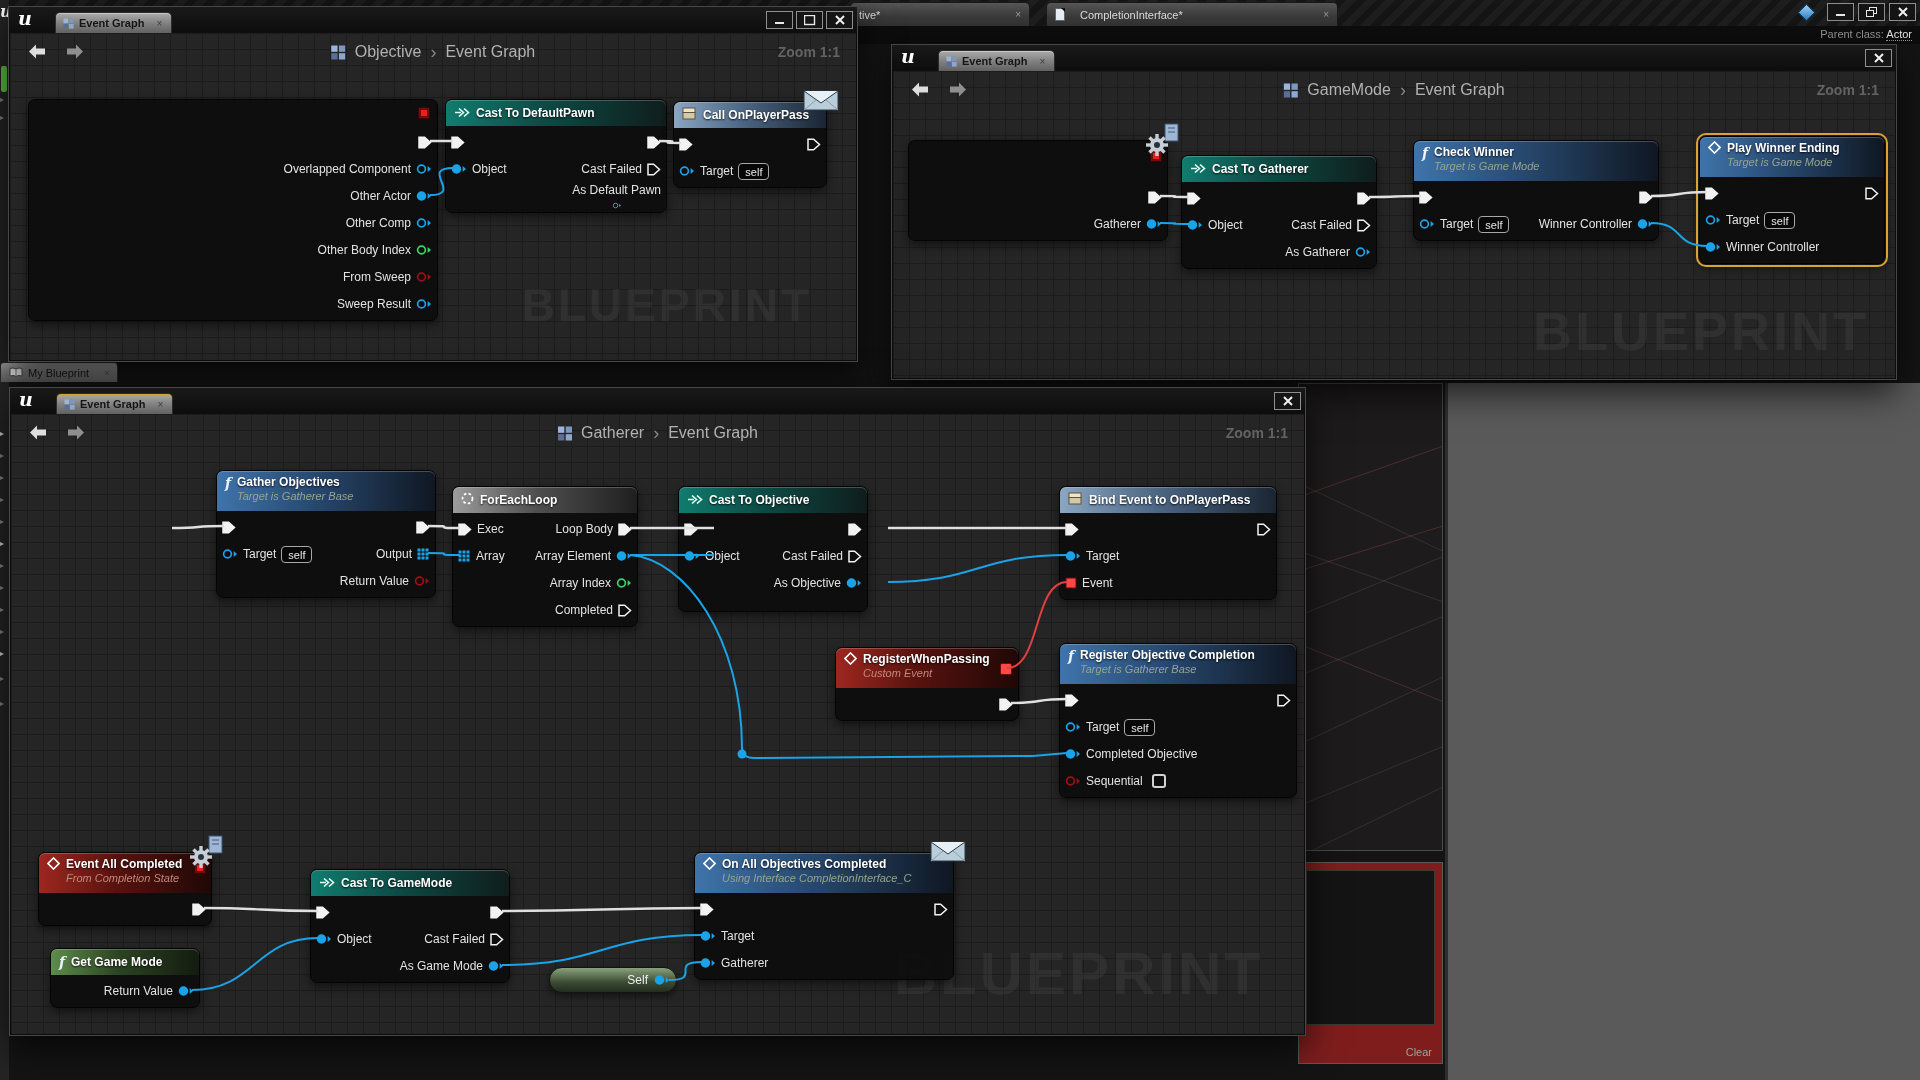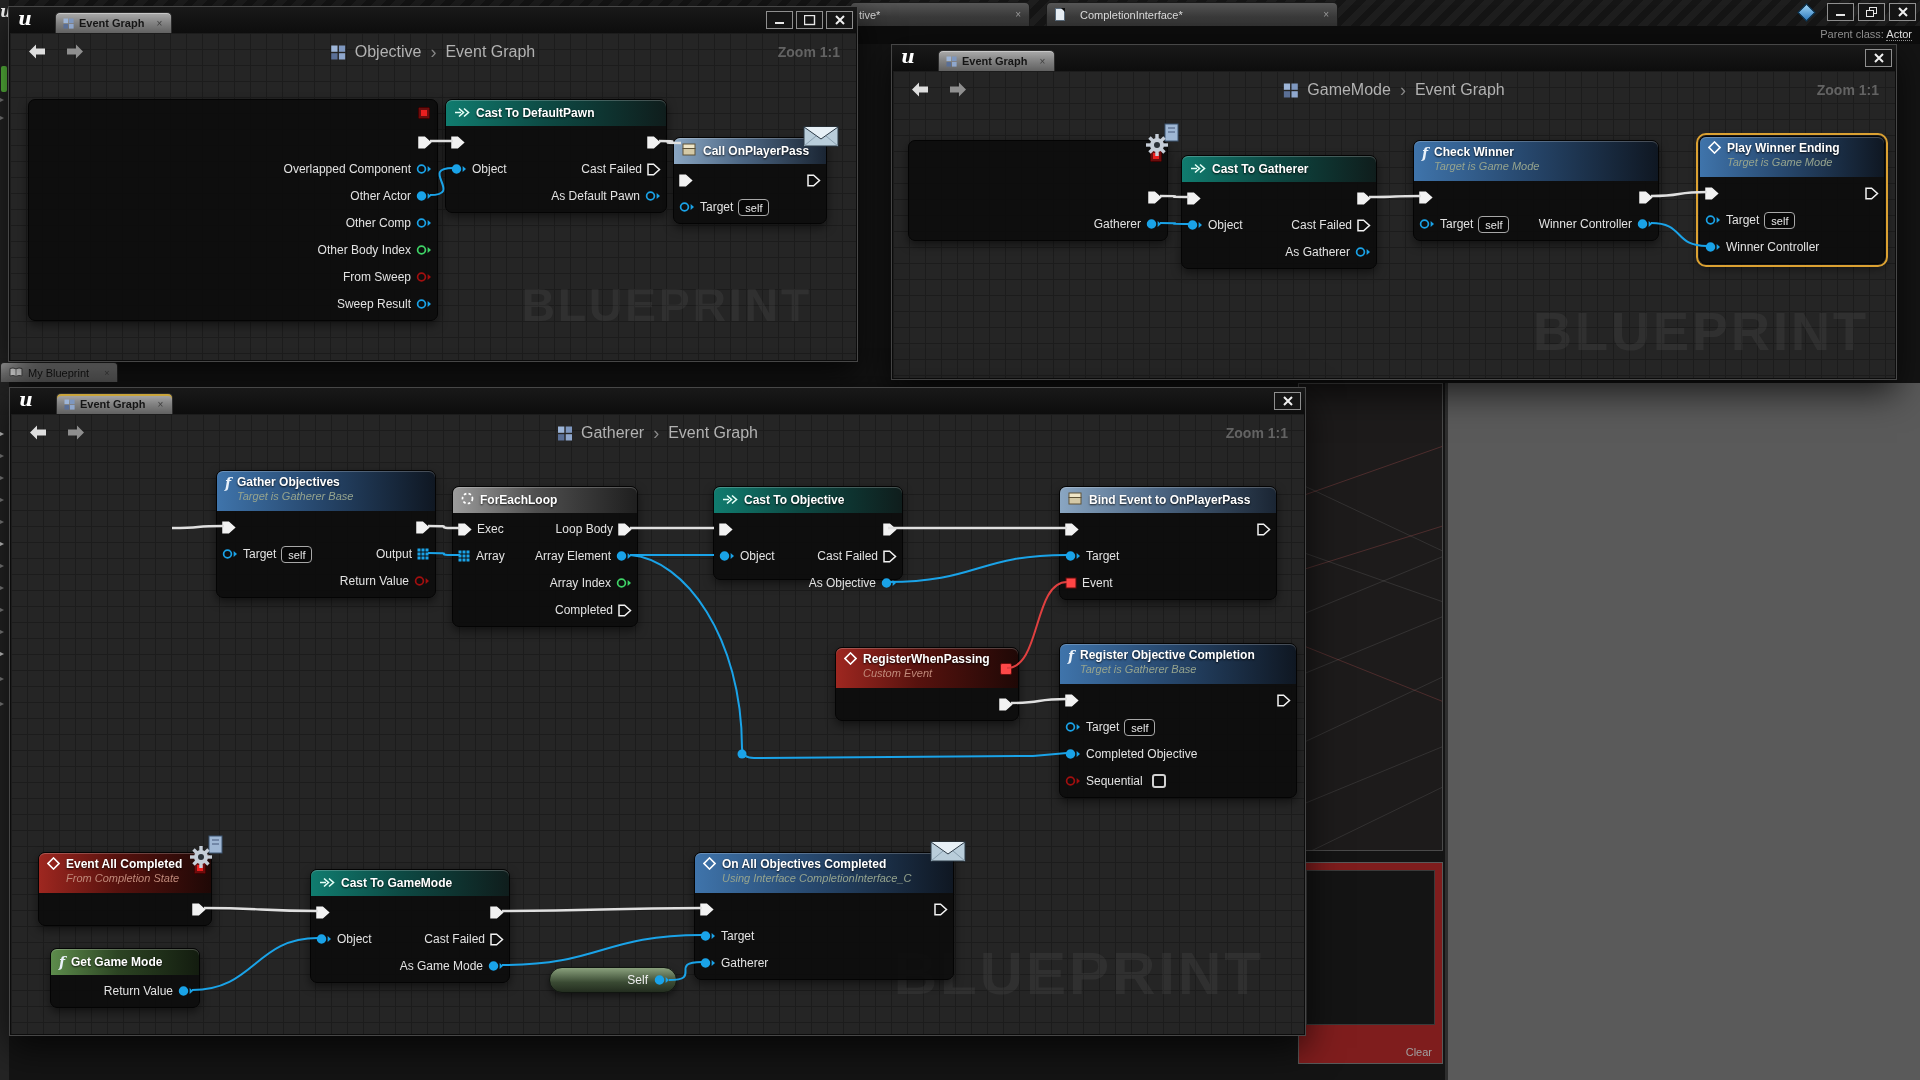--- a/index.html
+++ b/index.html
@@ -341,29 +341,29 @@
           <svg width="14" height="13" viewBox="0 0 14 13">
             <path d="M1 1.2 h5.6 l5.9 5.3 -5.9 5.3 H1 z" fill="#f2f2f2" stroke="#f2f2f2" stroke-width="1.5"></path>
           </svg>
         </div>
         <div class="pin R" style="top: 56px;">
           <span>Cast Failed</span>
           <svg width="14" height="13" viewBox="0 0 14 13">
             <path d="M1 1.2 h5.6 l5.9 5.3 -5.9 5.3 H1 z" fill="none" stroke="#f2f2f2" stroke-width="1.5"></path>
           </svg>
         </div>
-        <div class="pin R" style="top: 83px;">
+        <div class="pin R" style="top: 83px; flex-direction: column;">
           <span>As Default Pawn</span>
           <svg width="16" height="12" viewBox="0 0 16 12">
             <circle cx="5.5" cy="6" r="3.9" fill="none" stroke="#1aa3e8" stroke-width="1.7"></circle>
             <path d="M11.6 2.9 L15 6 L11.6 9.1 Z" fill="#1aa3e8"></path>
           </svg>
         </div>
       </div>
-      <div class="node" style="left: 663px; top: 68px; width: 154px; height: 87px; margin-top: 36px;">
+      <div class="node" style="left: 663px; top: 68px; width: 154px; height: 87px;">
         <div class="nhdr h1 k-call">
           <span class="hicon"><svg width="15" height="13" viewBox="0 0 15 13">
               <rect x="1" y="1" width="12" height="4.5" fill="#efe6c8" stroke="#5f5338" stroke-width="1"></rect>
               <rect x="1" y="5.5" width="12" height="6.5" fill="#d4c9a6" stroke="#5f5338" stroke-width="1"></rect>
             </svg></span>
           <span class="ntitle">Call OnPlayerPass</span>
         </div>
         <span class="badge"><svg width="40" height="29" viewBox="0 0 40 29">
             <rect x="3" y="8" width="34" height="19" fill="#b9cdda" stroke="#2c3a46"></rect>
             <path d="M3 8 L20 20 L37 8" fill="#e7f0f6" stroke="#2c3a46"></path>
@@ -723,21 +723,21 @@
             <path d="M11.6 2.9 L15 6 L11.6 9.1 Z" fill="#3fd467"></path>
           </svg>
         </div>
         <div class="pin R" style="top: 110px;">
           <span>Completed</span>
           <svg width="14" height="13" viewBox="0 0 14 13">
             <path d="M1 1.2 h5.6 l5.9 5.3 -5.9 5.3 H1 z" fill="none" stroke="#f2f2f2" stroke-width="1.5"></path>
           </svg>
         </div>
       </div>
-      <div class="node" style="left: 702px; top: 72px; width: 190px; height: 94px;">
+      <div class="node" style="left: 667px; top: 72px; width: 190px; height: 126px;">
         <div class="nhdr h1 k-cast">
           <span class="hicon"><svg width="16" height="11" viewBox="0 0 16 11">
               <path d="M1 5.5 h6 M5 1.5 l4.5 4 -4.5 4 M10 1.5 l4.5 4 -4.5 4" fill="none" stroke="#e6fff7" stroke-width="1.6"></path>
             </svg></span>
           <span class="ntitle">Cast To Objective</span>
         </div>
         <div class="pin L" style="top: 29px;">
           <svg width="14" height="13" viewBox="0 0 14 13">
             <path d="M1 1.2 h5.6 l5.9 5.3 -5.9 5.3 H1 z" fill="#f2f2f2" stroke="#f2f2f2" stroke-width="1.5"></path>
           </svg>

